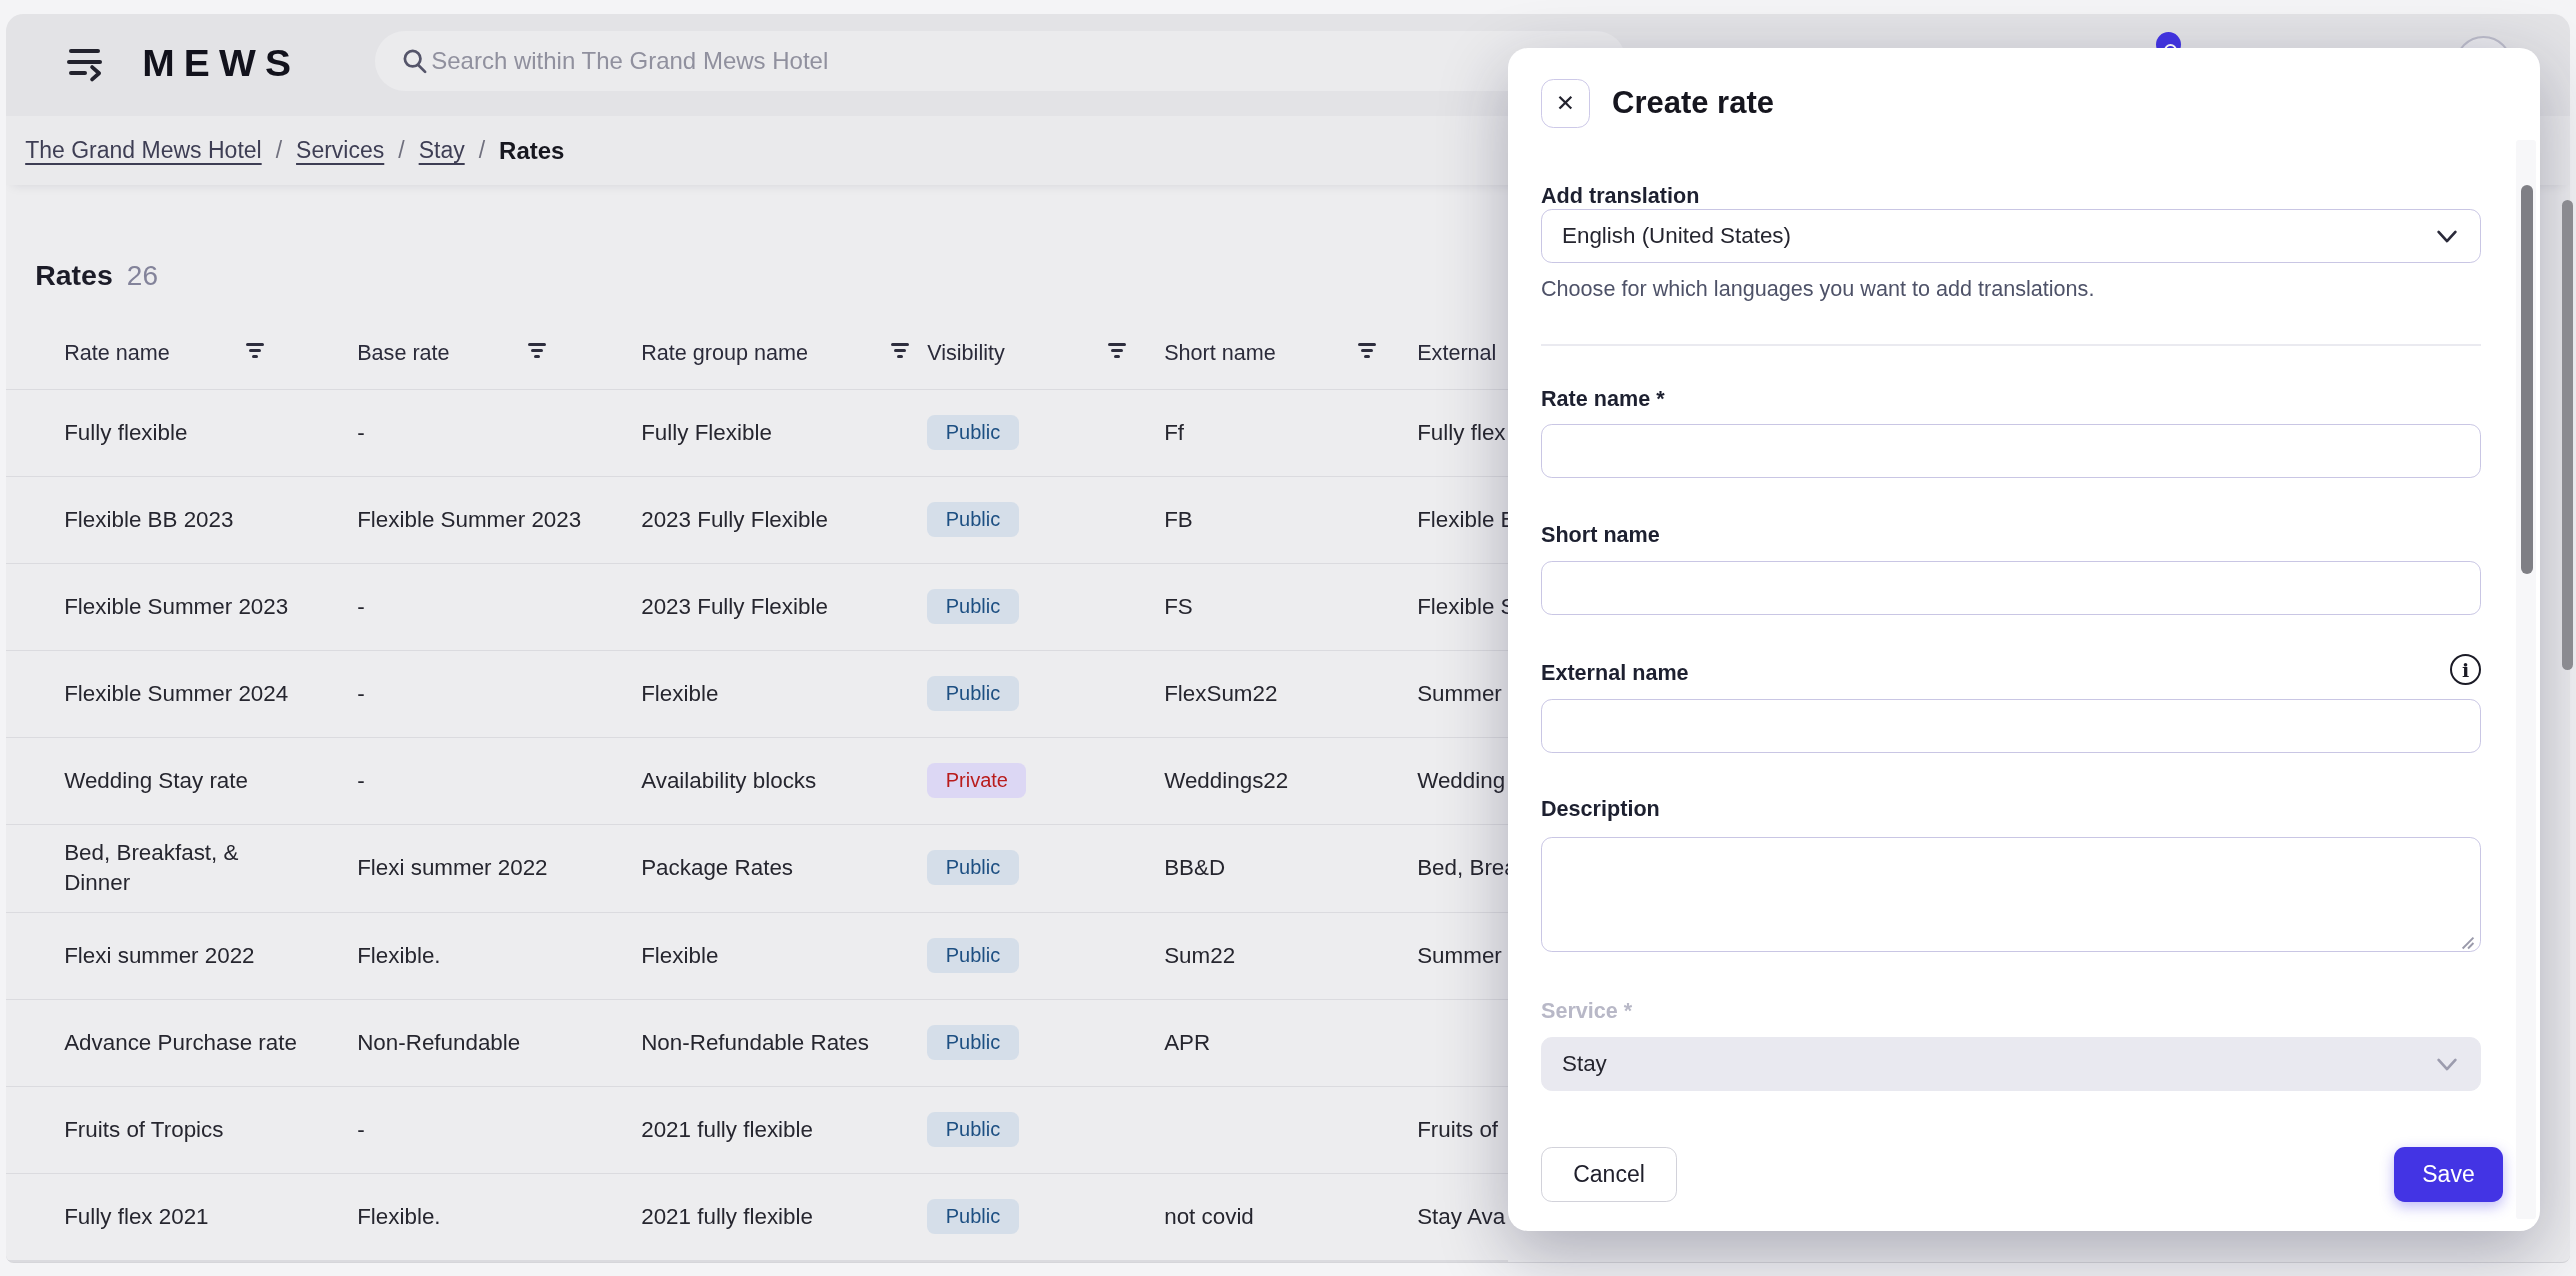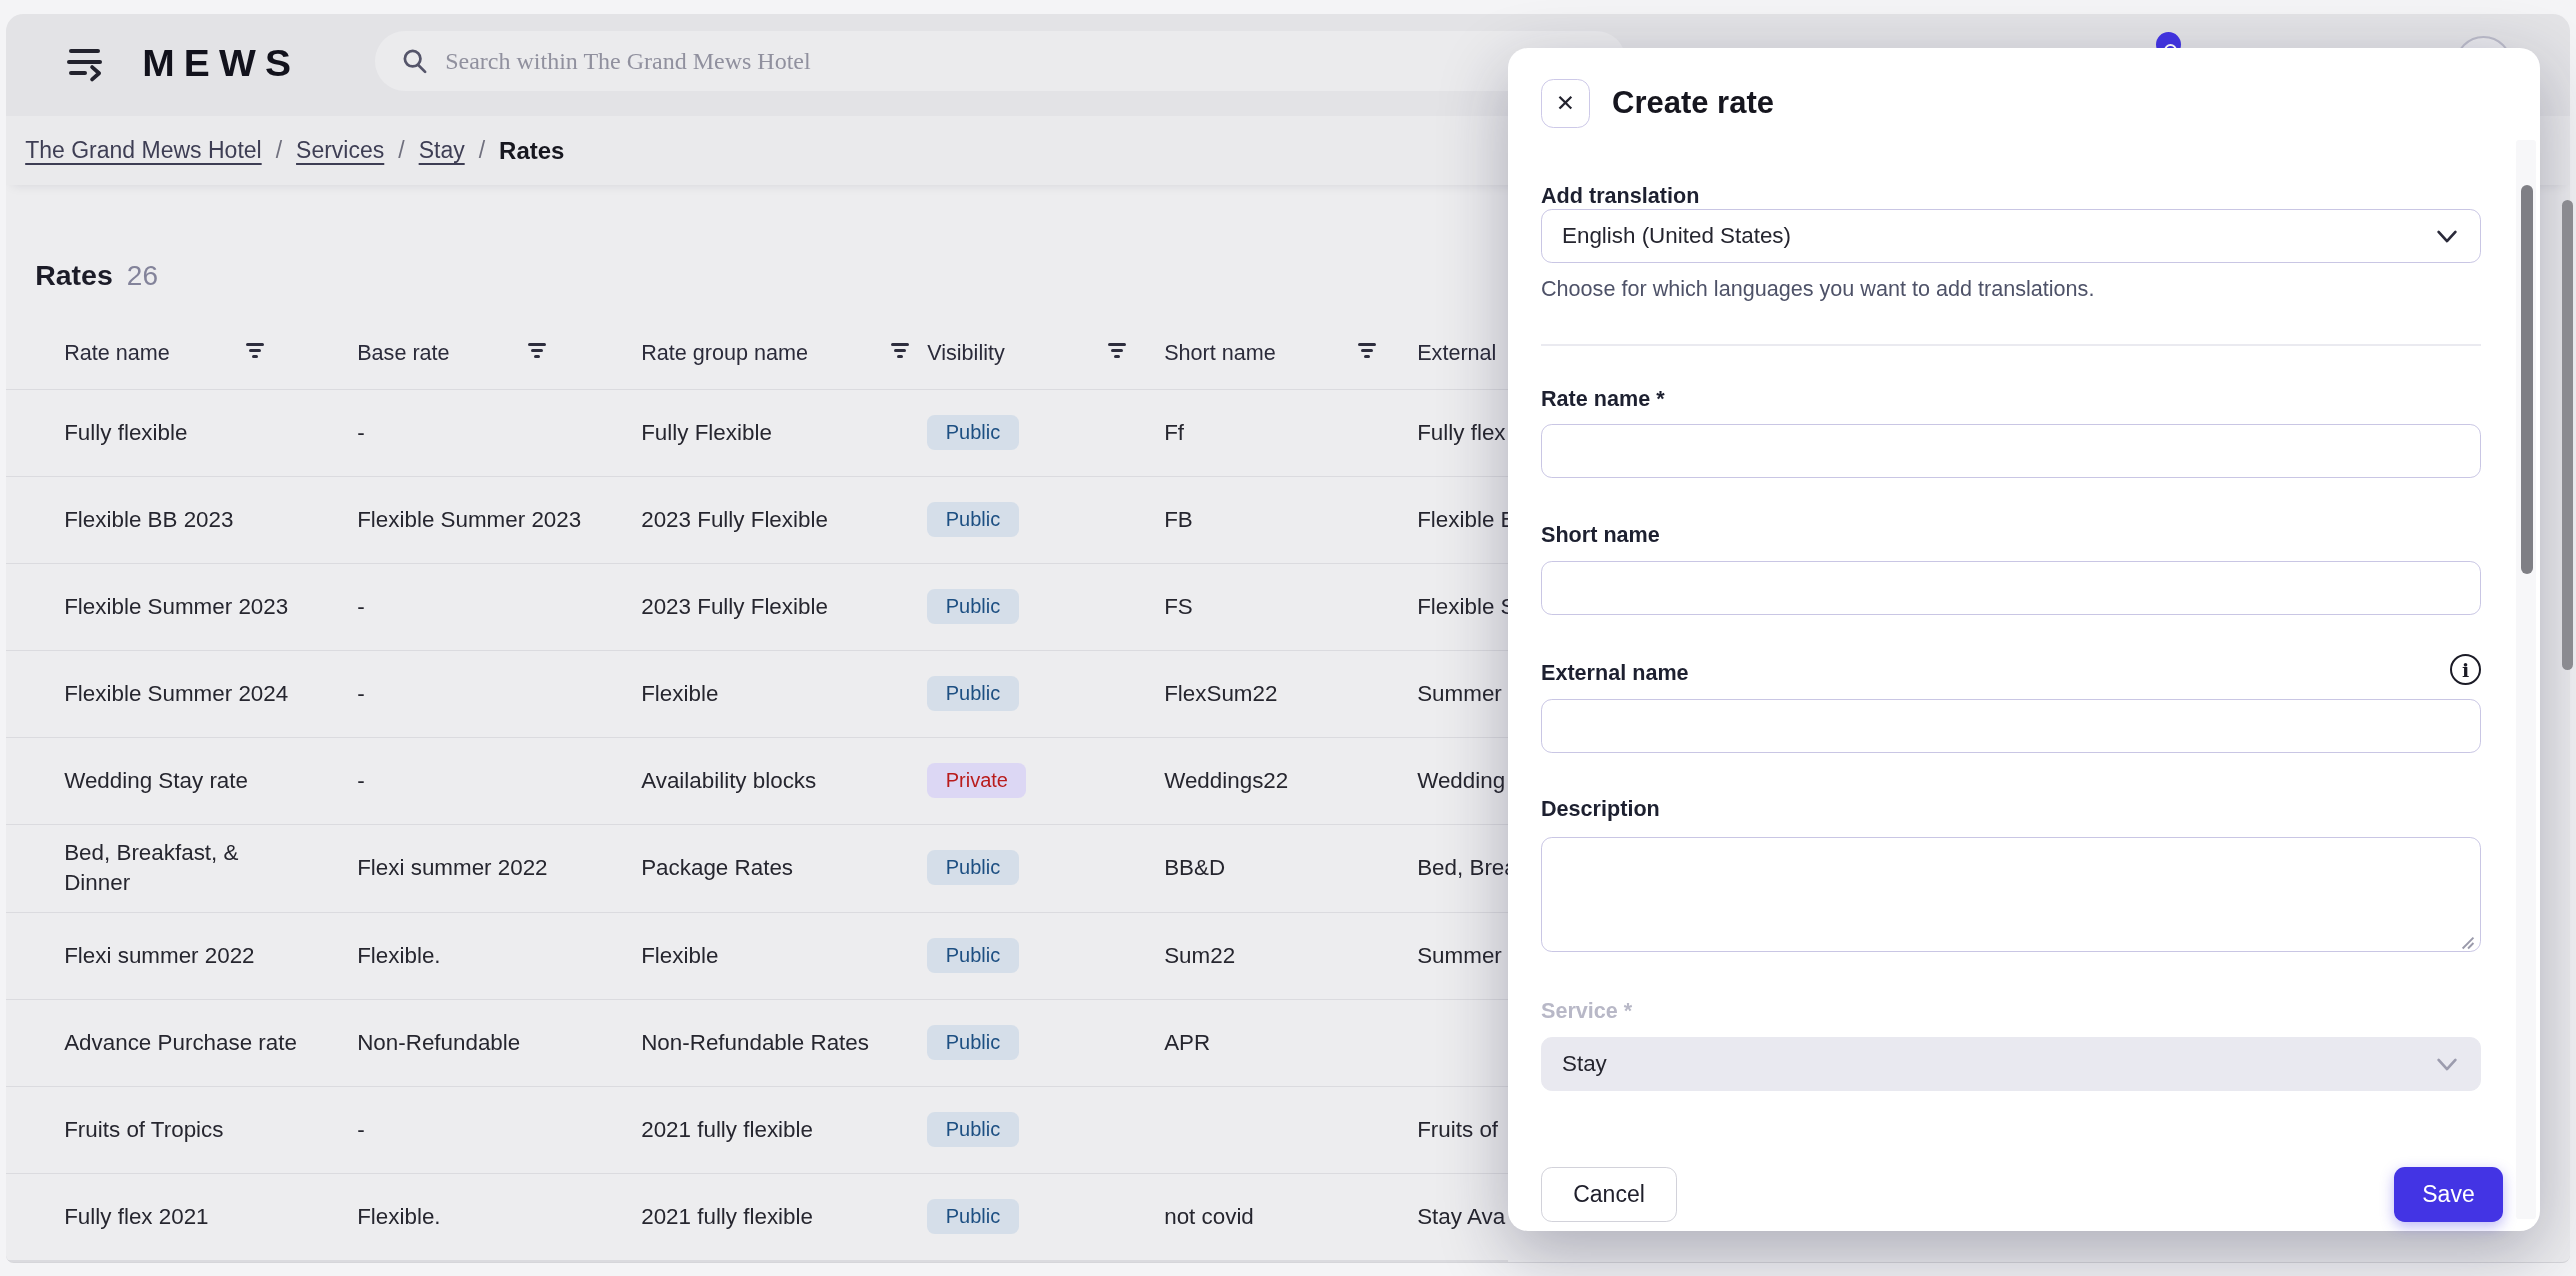--- a/index.html
+++ b/index.html
@@ -26,22 +26,22 @@
   .logo{
     position:absolute;left:136px;top:28px;font-size:39px;font-weight:900;
     letter-spacing:9.2px;color:#12121c;transform:scaleY(.95);
   }
   .search-pill{
     position:absolute;left:369px;top:17px;width:1251px;height:60px;
     background:#ebebed;border-radius:31px;display:flex;align-items:center;
   }
   .search-pill svg{margin-left:26px;flex:none;}
   .search-pill input{
-    border:0;outline:0;background:transparent;margin-left:14px;width:925px;
-    font-size:24px;color:#c2410c;font-family:Liberation Serif, serif;
+    border:0;outline:0;background:transparent;margin-left:0;width:925px;
+    font-size:24px;color:#c2410c;font-family:Liberation Sans, sans-serif;
   }
   .search-pill input::placeholder{color:#90909e;}
   
   .notif-dot{position:absolute;left:2150px;top:17.7px;width:25px;height:25px;border-radius:50%;}
   .notif-dot::after{content:"";position:absolute;left:7.7px;top:12.3px;width:9.2px;height:9.2px;border-radius:50%;border:2.3px solid #fff;}
   .avatar{position:absolute;left:2449px;top:22.4px;width:57px;height:57px;border-radius:50%;background:#e8e8ec;border:2.3px solid #bcbcca;box-sizing:border-box;}
   
   .crumbbar{position:absolute;left:0;top:102px;width:100%;height:69px;background:#eaeaec;box-shadow:0 7.7px 10.8px -6.2px rgba(20,20,40,.10);}
   .crumbs{position:absolute;left:19px;top:0;height:69px;display:flex;align-items:center;font-size:23px;color:#3e3e54;}
   .crumbs a{color:#3e3e54;text-decoration:underline;text-underline-offset:4.6px;text-decoration-thickness:1.5px;cursor:pointer;}
@@ -99,21 +99,21 @@
   .resize-corner{position:absolute;left:950px;top:885px;pointer-events:none;}
   .info-badge{
     position:absolute;left:942px;top:606px;width:31px;height:31px;border-radius:50%;
     border:2.3px solid #1b1b26;box-sizing:border-box;display:flex;align-items:center;justify-content:center;
     font-size:19px;font-weight:700;color:#1b1b26;cursor:pointer;font-family:"DejaVu Serif",serif;
   }
   .disabled-label{color:#b8b8c7 !important;}
   .f-select.disabled{background:#e9e9f0;border-color:#e9e9f0;cursor:default;color:#25252f;}
   .btn{
     position:absolute;top:1099px;height:55px;box-sizing:border-box;border-radius:10.8px;
-    display:flex;align-items:center;justify-content:center;font-size:23px;cursor:pointer;margin-top:20px;
+    display:flex;align-items:center;justify-content:center;font-size:23px;cursor:pointer;
   }
   .btn-cancel{left:33px;width:136px;background:#fff;border:1.5px solid #d2d2da;color:#20202c;font-weight:500;}
   .btn-save{left:886px;width:109px;color:#fff;font-weight:500;box-shadow:0 4.6px 14px rgba(67,52,228,.35);}
   .modal-scroll-track{position:absolute;left:1008px;top:92px;width:20px;height:1079px;background:#f7f7f9;border-radius:3.1px;}
   .modal-scroll-thumb{position:absolute;left:1013px;top:137px;width:11.6px;height:389px;background:#7f7f85;border-radius:6.2px;}
 </style>
 </head>
 <body>
 
 <div id="app">

